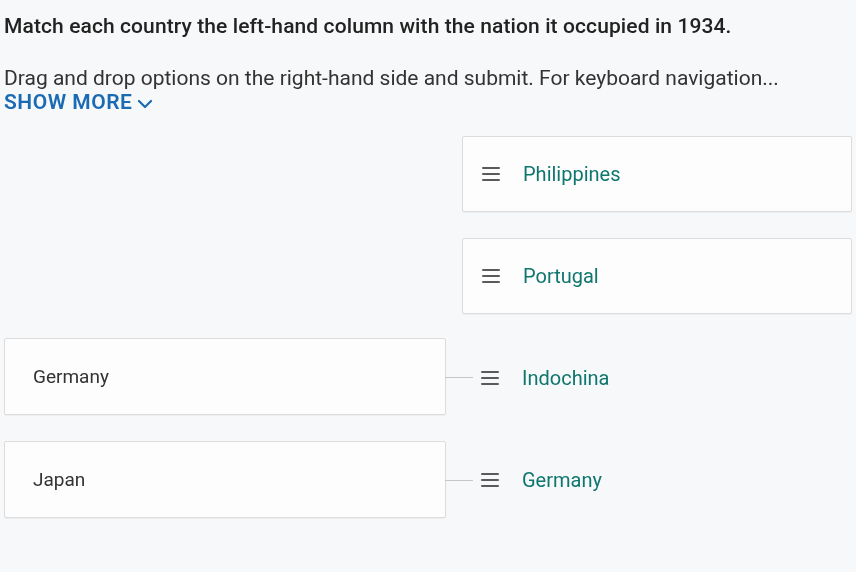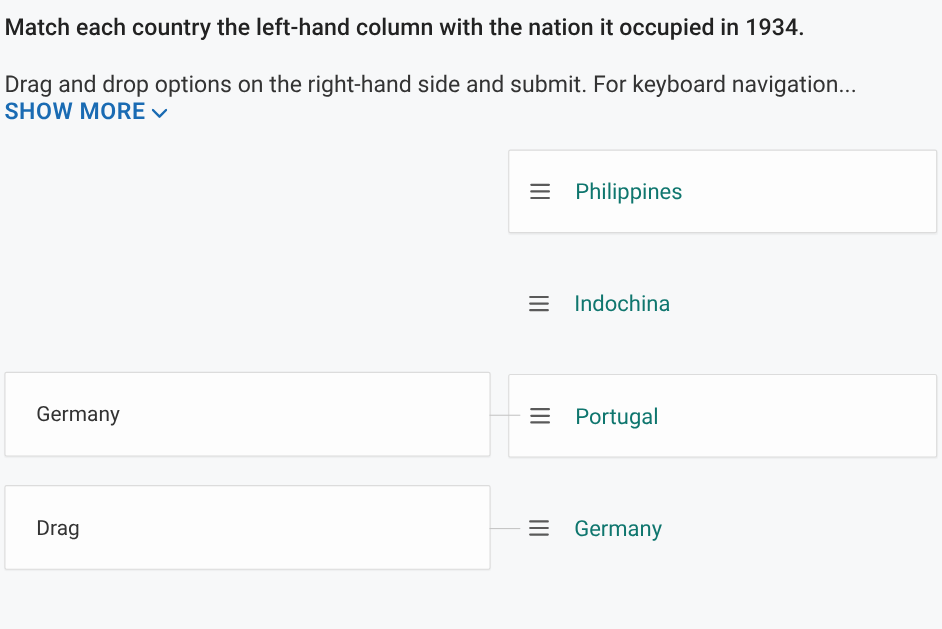--- a/index.html
+++ b/index.html
@@ -138,60 +138,60 @@
   </div>
 
   <div class="match-area">
 
     <div class="left-col">
       <div class="left-card">
         <span>Germany</span>
         <div class="connector"></div>
       </div>
       <div class="left-card">
-        <span>Drag</span>
+        <span>Japan</span>
         <div class="connector"></div>
       </div>
     </div>
 
     <div class="right-col">
 
       <div class="right-card">
         <div class="drag-handle">
           <span class="hamburger">
               <span></span>
               <span></span>
               <span></span>
             </span>
         </div>
         <div class="option-label">Philippines</div>
       </div>
 
+      <div class="right-card">
+        <div class="drag-handle">
+          <span class="hamburger">
+              <span></span>
+              <span></span>
+              <span></span>
+            </span>
+        </div>
+        <div class="option-label">Portugal</div>
+      </div>
+
       <div class="right-card borderless">
         <div class="drag-handle">
           <span class="hamburger">
               <span></span>
               <span></span>
               <span></span>
             </span>
         </div>
         <div class="option-label">Indochina</div>
       </div>
 
-      <div class="right-card">
-        <div class="drag-handle">
-          <span class="hamburger">
-              <span></span>
-              <span></span>
-              <span></span>
-            </span>
-        </div>
-        <div class="option-label">Portugal</div>
-      </div>
-
       <div class="right-card borderless">
         <div class="drag-handle">
           <span class="hamburger">
               <span></span>
               <span></span>
               <span></span>
             </span>
         </div>
         <div class="option-label">Germany</div>
       </div>

